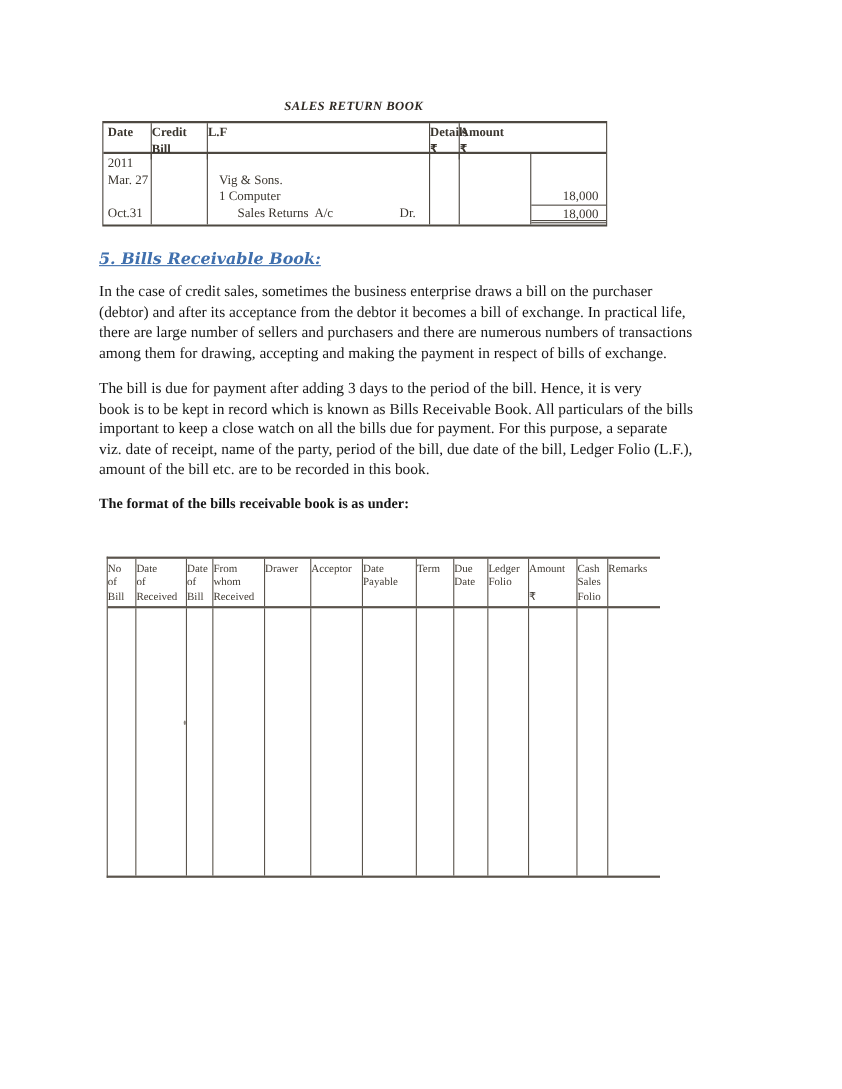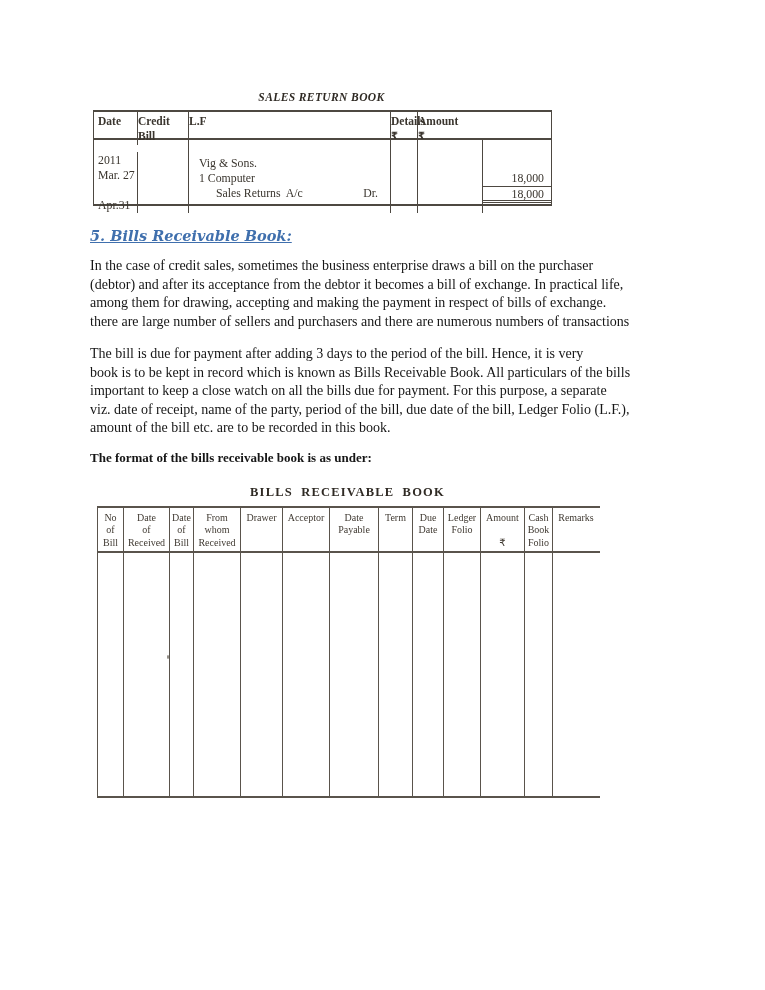--- a/index.html
+++ b/index.html
@@ -27,21 +27,21 @@
   .t1-head, .t1-body { display: grid; grid-template-columns: 44px 51px 202px 27px 65px 68px; }
   .t1-head { height: 28px; border-bottom: 2px solid #4d4841; }
   .t1-head .hc { border-right: 1px solid #4d4841; font-weight: bold; font-size: 11.5px; line-height: 12px; padding-top: 3px; text-align: left; }
   .t1-head .hc:last-child, .t1-body .bc:last-child { border-right: none; }
   .t1-head .hc.al { text-align: left; }
   .t1-head .hc.al.pd1 { padding-left: 4px; }
   .t1-head .hc.al.pd2 { padding-left: 10px; }
   .t1-body { height: 64px; }
   .t1-body .bc { border-right: 1px solid #4d4841; font-size: 11.8px; line-height: 15px; padding-top: 1px; }
   .t1 .ln { min-height: 15px; white-space: pre; }
-  .bc.date-col { padding-left: 4px; margin-top: 12px; }
+  .bc.date-col { padding-left: 4px; }
   .bc.part-col { padding-left: 10px; }
   .acct-row { display: flex; justify-content: space-between; padding-right: 12px; margin-left: 17px; }
   .amt-col .sp { height: 30px; }
   .amt-col .a1 { height: 16px; text-align: right; padding-right: 7px; border-bottom: 1px solid #4d4841; }
   .amt-col .a2 { height: 16px; text-align: right; padding-right: 7px; border-bottom: 3px double #4d4841; }
   .rup { font-family: "DejaVu Sans", sans-serif; font-size: 10px; }
 
   
   .blue-heading {
     position: absolute; left: 90px; top: 227px;
@@ -61,21 +61,21 @@
     text-align: center; font-weight: bold; font-size: 12.5px;
     letter-spacing: 1.2px; word-spacing: 4px; color: #2f2a24;
   }
   .t2 {
     position: absolute; left: 97px; top: 506px; width: 503px;
     border-top: 2px solid #5a544c; border-left: 1px solid #5a544c; border-bottom: 2px solid #5a544c;
     color: #403a32;
   }
   .t2-head, .t2-body { display: grid; grid-template-columns: 26px 46px 24px 47px 42px 47px 49px 34px 31px 37px 44px 28px 46px; }
   .t2-head { height: 45px; border-bottom: 2px solid #5a544c; }
-  .t2-head .hc { border-right: 1px solid #5a544c; text-align: center; font-size: 10px; line-height: 12.3px; padding-top: 4px; overflow: visible; }
+  .t2-head .hc { border-right: 1px solid #5a544c; font-size: 10px; line-height: 12.3px; padding-top: 4px; overflow: visible; }
   .t2-head .hc:last-child, .t2-body .bc:last-child { border-right: none; }
   .t2-head .ln { min-height: 12.3px; white-space: nowrap; }
   .t2-body { height: 243px; }
   .t2-body .bc { border-right: 1px solid #5a544c; }
 
   .speck { position: absolute; left: 167px; top: 655px; width: 2px; height: 4px; background: #8a857e; border-radius: 50%; }
 </style>
 </head>
 <body>
 
@@ -102,21 +102,21 @@
       <div class="hc">
         <div class="ln">Amount</div>
         <div class="ln rup">₹</div>
       </div>
     </div>
     <div class="t1-body">
       <div class="bc date-col">
         <div class="ln">2011</div>
         <div class="ln">Mar. 27</div>
         <div class="ln"></div>
-        <div class="ln">Apr.31</div>
+        <div class="ln">Oct.31</div>
       </div>
       <div class="bc"></div>
       <div class="bc part-col">
         <div class="ln"></div>
         <div class="ln">Vig &amp; Sons.</div>
         <div class="ln">1 Computer</div>
         <div class="ln acct-row">
           <span>Sales Returns  A/c</span>
           <span>Dr.</span>
         </div>
@@ -129,35 +129,34 @@
         <div class="a2">18,000</div>
       </div>
     </div>
   </div>
 
   <div class="blue-heading">5. Bills Receivable Book:</div>
 
   <div class="para p1">
     <div>In the case of credit sales, sometimes the business enterprise draws a bill on the purchaser</div>
     <div>(debtor) and after its acceptance from the debtor it becomes a bill of exchange. In practical life,</div>
+    <div>there are large number of sellers and purchasers and there are numerous numbers of transactions</div>
     <div>among them for drawing, accepting and making the payment in respect of bills of exchange.</div>
-    <div>there are large number of sellers and purchasers and there are numerous numbers of transactions</div>
   </div>
 
   <div class="para p2">
     <div>The bill is due for payment after adding 3 days to the period of the bill. Hence, it is very</div>
     <div>book is to be kept in record which is known as Bills Receivable Book. All particulars of the bills</div>
     <div>important to keep a close watch on all the bills due for payment. For this purpose, a separate</div>
     <div>viz. date of receipt, name of the party, period of the bill, due date of the bill, Ledger Folio (L.F.),</div>
     <div>amount of the bill etc. are to be recorded in this book.</div>
   </div>
 
   <div class="format-line">The format of the bills receivable book is as under:</div>
 
-  <div class="t2-title">BILLS RECEIVABLE BOOK</div>
 
   <div class="t2">
     <div class="t2-head">
       <div class="hc">
         <div class="ln">No</div>
         <div class="ln">of</div>
         <div class="ln">Bill</div>
       </div>
       <div class="hc">
         <div class="ln">Date</div>
@@ -195,21 +194,21 @@
         <div class="ln">Ledger</div>
         <div class="ln">Folio</div>
       </div>
       <div class="hc">
         <div class="ln">Amount</div>
         <div class="ln"></div>
         <div class="ln rup">₹</div>
       </div>
       <div class="hc">
         <div class="ln">Cash</div>
-        <div class="ln">Book</div>
+        <div class="ln">Sales</div>
         <div class="ln">Folio</div>
       </div>
       <div class="hc">
         <div class="ln">Remarks</div>
       </div>
     </div>
     <div class="t2-body">
       <div class="bc"></div>
       <div class="bc"></div>
       <div class="bc"></div>

